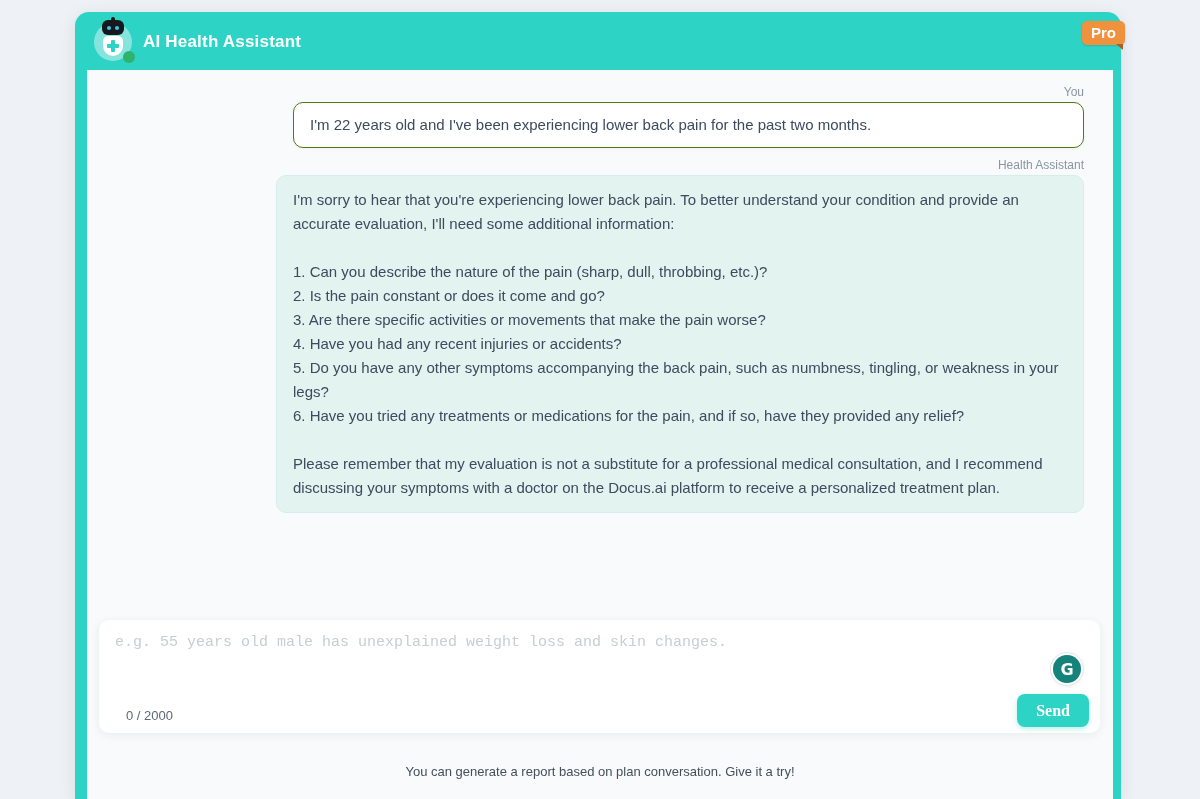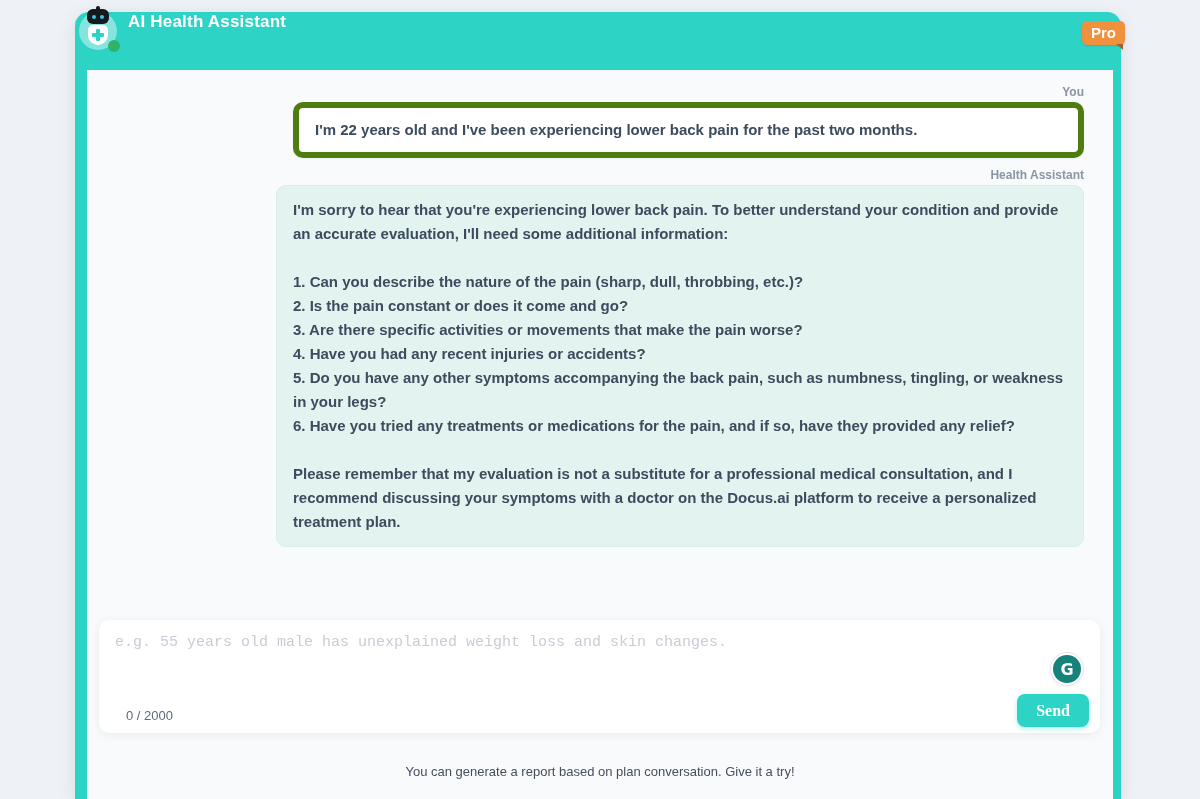--- a/index.html
+++ b/index.html
@@ -20,21 +20,21 @@
     position:absolute; top:9px; right:-4px; z-index:6;
     background:#f0913e; color:#fff; font-size:15px; font-weight:700;
     padding:3px 9px 4px; border-radius:5px; cursor:pointer;
     box-shadow:0 1px 2px rgba(0,0,0,.12);
     margin-left:12px;
   }
   .pro-badge::after {
     content:""; position:absolute; right:2px; bottom:-5px;
     border-top:6px solid #a8612b; border-left:7px solid transparent;
   }
-  .card-header { height:60px; display:flex; align-items:flex-start; padding-left:4px; }
+  .card-header { height:60px; display:flex; align-items:center; padding-left:19px; }
   .avatar { position:relative; width:38px; height:38px; border-radius:50%;
     background:rgba(255,255,255,.42); flex:0 0 auto; }
   .robot-head {
     position:absolute; left:8px; top:-3px; width:22px; height:15px;
     background:#15181c; border-radius:6px;
     display:flex; align-items:center; justify-content:center; gap:4px;
   }
   .robot-head::before { content:""; position:absolute; top:-3px; left:9px; width:4px; height:3px;
     background:#15181c; border-radius:2px 2px 0 0; }
   .robot-head .eye { width:4px; height:4px; border-radius:50%; background:#3ec3e6; }
@@ -46,28 +46,28 @@
   .shield .plus-v { position:absolute; width:4px; height:12px; background:#2dd3c5; border-radius:1px; }
   .shield .plus-h { position:absolute; width:12px; height:4px; background:#2dd3c5; border-radius:1px; }
   .online-dot { position:absolute; right:-3px; bottom:-2px; width:12px; height:12px;
     border-radius:50%; background:#2fb36b; }
   .app-title { color:#fff; font-size:17px; font-weight:700; margin-left:11px; letter-spacing:.2px; }
 
   .card-body {
     position:absolute; left:12px; right:8px; top:58px; bottom:0;
     background:#f8fafb; overflow:hidden;
   }
-  .messages { padding:15px 29px 0 12px;font-weight:bold; }
+  .messages { padding:15px 29px 0 12px; }
   .msg-row { display:flex; flex-direction:column; }
   .msg-row.user { align-items:flex-end; }
   .msg-row.assistant { align-items:flex-end; margin-top:10px; }
   .sender { font-size:12px; color:#8b95a3; margin-bottom:3px; }
   .bubble { font-size:15px; color:#3c4b5d; }
   .user-bubble {
-    width:791px; background:#ffffff; border:6px solid #4d7c0f; border-radius:10px;
+    width:791px; background:#ffffff; border:1px solid #4d7c0f; border-radius:10px;
     padding:12px 16px; line-height:20px;
     box-shadow:0 1px 3px rgba(50,70,80,.05);
   }
   .assistant-bubble {
     width:808px; background:#e2f3f0; border:1px solid #d7ede9; border-radius:10px;
     padding:12px 16px; line-height:24px;
   }
   .prewrap { white-space:pre-wrap; }
 
   .composer {

